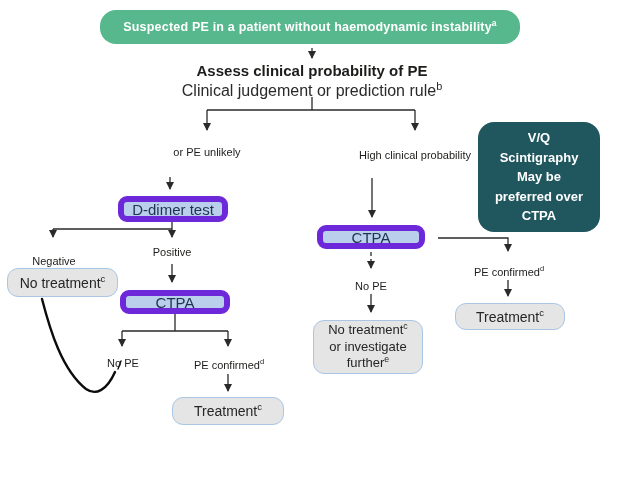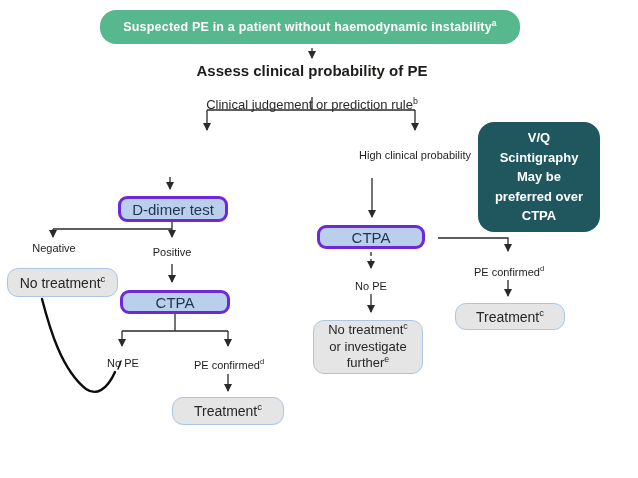--- a/index.html
+++ b/index.html
@@ -6,39 +6,39 @@
   .stage{position:relative;width:638px;height:478px;background:#ffffff;
          font-family:"Liberation Sans",sans-serif;overflow:hidden;}
   .connectors{position:absolute;left:0;top:0;width:638px;height:478px;}
   .node{position:absolute;display:flex;align-items:center;justify-content:center;
         text-align:center;box-sizing:border-box;}
   .col{flex-direction:column;}
   .header-box{left:100px;top:10px;width:420px;height:34px;background:#57b78d;
         border-radius:16px;color:#ffffff;font-weight:bold;font-size:12.5px;letter-spacing:.2px;}
   .assess{position:absolute;left:152px;top:62px;width:320px;text-align:center;color:#1d1d1b;}
   .assess-title{font-weight:bold;font-size:15px;line-height:1.15;}
-  .assess-sub{font-size:13px;margin-top:18px;color:#2a2a2a;}
+  .assess-sub{font-size:16px;margin-top:3px;color:#2a2a2a;}
   .lbl{position:absolute;text-align:center;color:#1d1d1b;font-size:11px;line-height:1.3;}
-  .blue-box{background:#b9cfec;border:3px solid #6d28d9;border-radius:9px;
+  .blue-box{background:#b9cfec;border:6px solid #6d28d9;border-radius:9px;
         color:#1f3350;font-size:15px;}
   .white-box{background:#e5e5e5;border:1.5px solid #a9c7e5;border-radius:11px;
         color:#262626;font-size:14px;}
   .ddimer{left:118px;top:196px;width:110px;height:26px;}
   .ctpa-left{left:120px;top:290px;width:110px;height:24px;}
   .ctpa-right{left:317px;top:225px;width:108px;height:24px;}
   .no-treat{left:7px;top:268px;width:111px;height:29px;}
   .treat-left{left:172px;top:397px;width:112px;height:28px;}
   .treat-right{left:455px;top:303px;width:110px;height:27px;}
   .no-treat-further{left:313px;top:320px;width:110px;height:54px;font-size:13px;line-height:1.3;}
   .vq{left:478px;top:122px;width:122px;height:110px;background:#20575f;border-radius:16px;
       color:#ffffff;font-weight:bold;font-size:13px;line-height:1.5;}
   sup{font-size:0.68em;line-height:0;}
   .lbl-low{left:77px;top:145px;width:260px;}
   .lbl-high{left:345px;top:148px;width:140px;}
-  .lbl-negative{left:18px;top:241px;width:72px;text-align:center;}
+  .lbl-negative{left:18px;top:254px;width:72px;text-align:center;}
   .lbl-positive{left:136px;top:245px;width:72px;}
   .lbl-nope-left{left:93px;top:356px;width:60px;}
   .lbl-peconf-left{left:178px;top:358px;width:102px;}
   .lbl-nope-right{left:341px;top:279px;width:60px;}
   .lbl-peconf-right{left:458px;top:265px;width:102px;}
 </style>
 </head>
 <body>
 
 <div class="stage">
@@ -76,20 +76,21 @@
   <div class="node header-box">
     <span><span>Suspected PE in a patient without haemodynamic instability</span><sup>a</sup></span>
   </div>
 
   <div class="assess">
     <div class="assess-title">Assess clinical probability of PE</div>
     <div class="assess-sub"><span>Clinical judgement or prediction rule</span><sup>b</sup></div>
   </div>
 
   <div class="lbl lbl-low">
+    <div>or PE unlikely</div>
   </div>
 
   <div class="lbl lbl-high">
     <div>High clinical probability</div>
   </div>
 
   <div class="node blue-box ddimer">
     <span>D-dimer test</span>
   </div>
 

